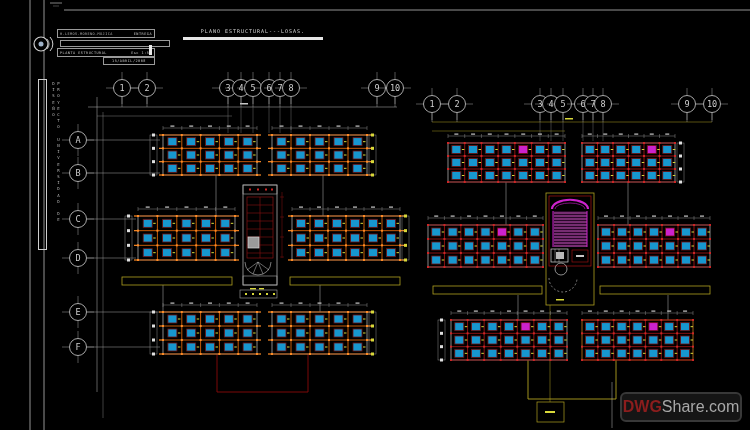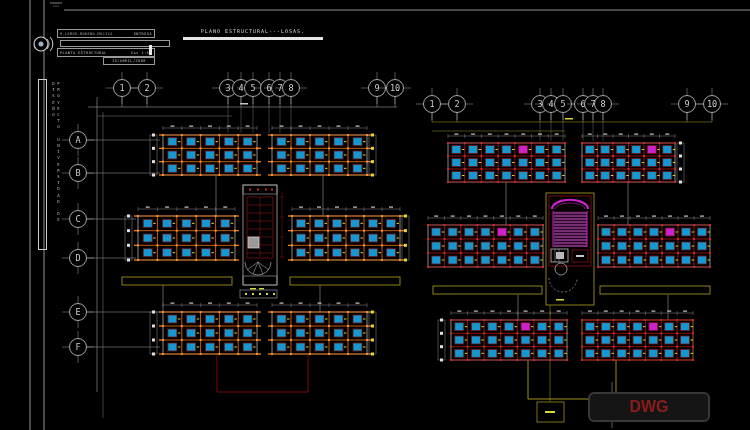--- a/index.html
+++ b/index.html
@@ -11,21 +11,21 @@
           overflow:hidden;box-sizing:border-box;padding:0 2px;}
   .tb-garble{font-size:3.5px;letter-spacing:.4px;opacity:.85;}
   .tb-small{font-size:3.5px;letter-spacing:.5px;}
   .tb-mark{position:absolute;background:#e8e8e8;}
   .main-title{position:absolute;left:183px;top:28px;width:140px;text-align:center;
           font-size:5px;letter-spacing:1px;color:#d8d8d8;}
   .title-bar{position:absolute;left:183px;top:37px;width:140px;height:3px;background:#e6e6e6;}
   .vbox{position:absolute;left:38px;top:79px;width:9px;height:171px;border:1px solid #cfcfcf;box-sizing:border-box;}
   .vtext{position:absolute;left:51px;top:81px;height:168px;writing-mode:vertical-rl;
          text-orientation:upright;font-size:4px;letter-spacing:1.2px;color:#b8b8b8;overflow:hidden;}
-  .watermark{position:absolute;left:588px;top:392px;width:122px;height:30px;background:#151515;
+  .watermark{position:absolute;left:620px;top:392px;width:122px;height:30px;background:#151515;
          border:2px solid #383838;border-radius:6px;display:flex;align-items:center;
          justify-content:center;font-family:"Liberation Sans",sans-serif;font-size:16px;box-sizing:border-box;}
   .wm-dwg{color:#8c1d1d;font-weight:bold;}
   .wm-rest{color:#a8a8a8;}
 </style>
 </head>
 <body>
 
 <div class="canvas">
 
@@ -1437,15 +1437,16 @@
   </div>
 
   <div class="main-title">PLANO ESTRUCTURAL---LOSAS.</div>
   <div class="title-bar"></div>
 
   <div class="vbox"></div>
   <div class="vtext">PROYECTO UNIVERSIDAD DE DISEÑO</div>
 
   <div class="watermark">
     <span class="wm-dwg">DWG</span>
+      <span class="wm-rest">Share.com</span>
   </div>
 
 </div>
 
 </body></html>

